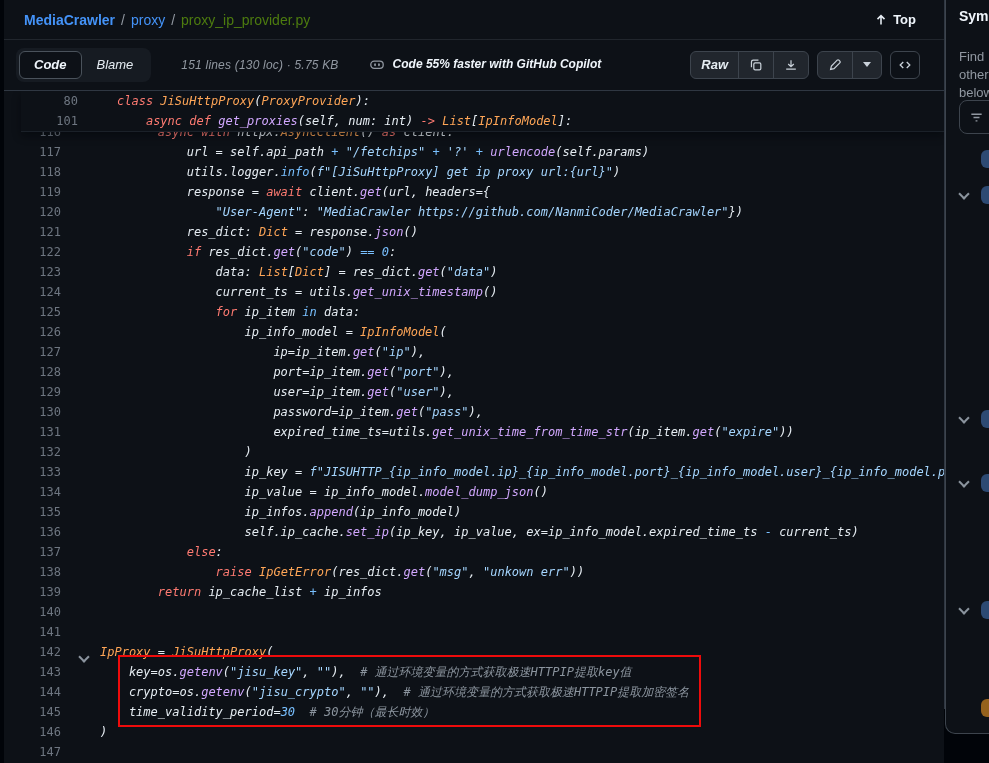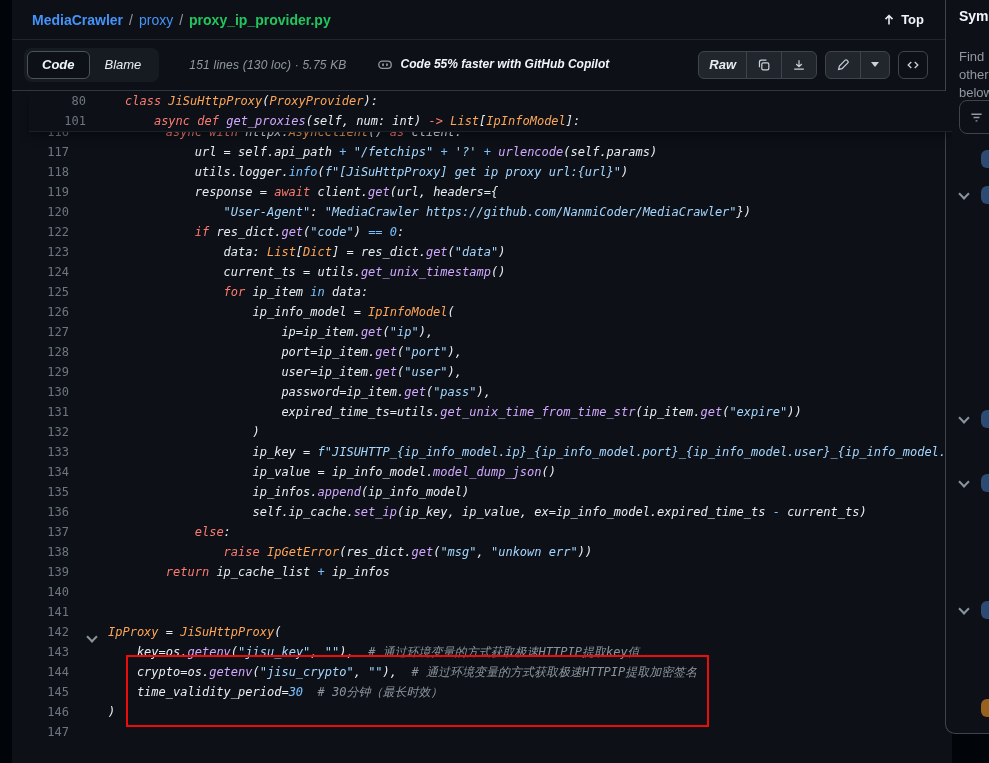--- a/index.html
+++ b/index.html
@@ -2,27 +2,27 @@
 <html><head>
 <meta charset="utf-8">
 <style>
   html,body{margin:0;padding:0;}
   body{
     width:989px;height:763px;overflow:hidden;position:relative;
     background:#010409;
     font-family:"Liberation Sans","DejaVu Sans",sans-serif;
     -webkit-font-smoothing:antialiased;
   }
-  .main{position:absolute;left:12px;top:0;width:941px;height:709px;background:#0d1117;border-right:1px solid #2f3742;box-sizing:border-box;}
+  .main{position:absolute;left:4px;top:0;width:941px;height:709px;background:#0d1117;border-right:1px solid #2f3742;box-sizing:border-box;}
   
   .breadcrumb-bar{height:40px;border-bottom:1px solid #21262d;display:flex;align-items:center;padding:0 28px 0 20px;box-sizing:border-box;font-size:14px;}
   .crumb-link{color:#4493f8;text-decoration:none;cursor:pointer;}
   .crumb-link.repo{font-weight:bold;}
   .crumb-sep{color:#9198a1;margin:0 6px;}
-  .crumb-file{color:#22c55e;font-weight:bold;}
+  .crumb-file{color:#4d7c0f;font-weight:normal;}
   .spacer{flex:1;}
   .top-btn{display:flex;align-items:flex-end;gap:5px;color:#f0f6fc;font-size:13px;font-weight:bold;cursor:pointer;}
   .top-btn svg{stroke:#e6edf3;}
   
   .toolbar{height:49px;display:flex;align-items:center;padding:0 24px 0 12px;box-sizing:border-box;font-style:italic;}
   .seg-tabs{display:flex;background:#161b22;border-radius:8px;padding:3px;align-items:stretch;}
   .seg-tab{padding:4px 14px;font-size:13px;color:#e6edf3;border-radius:6px;border:1px solid transparent;cursor:pointer;line-height:18px;}
   .seg-tab.active{background:#0d1117;border-color:#4a525b;color:#f0f6fc;font-weight:bold;}
   .meta-text{color:#9198a1;font-size:12px;margin-left:30px;letter-spacing:.2px;}
   .copilot{display:flex;align-items:flex-start;gap:8px;margin-left:30px;color:#f0f6fc;font-size:12px;font-weight:bold;cursor:pointer;}
@@ -136,20 +136,21 @@
         <div class="line"><div class="gutter">101</div><div class="codetext"><span class="tok-t">    </span><span class="tok-k">async</span><span class="tok-t"> </span><span class="tok-k">def</span><span class="tok-t"> </span><span class="tok-fn">get_proxies</span><span class="tok-t">(self, num: int) </span><span class="tok-k">-&gt;</span><span class="tok-t"> </span><span class="tok-cl">List</span><span class="tok-t">[</span><span class="tok-cl">IpInfoModel</span><span class="tok-t">]:</span></div></div>
       </div>
     <div class="clip" id="clipped-line">
         <div class="line"><div class="gutter">116</div><div class="codetext"><span class="tok-t">        </span><span class="tok-k">async</span><span class="tok-t"> </span><span class="tok-k">with</span><span class="tok-t"> httpx.</span><span class="tok-cl">AsyncClient</span><span class="tok-t">() </span><span class="tok-k">as</span><span class="tok-t"> client:</span></div></div>
       </div>
     <div id="code-lines">
         <div class="line"><div class="gutter">117</div><div class="codetext"><span class="tok-t">            url = self.api_path </span><span class="tok-c">+</span><span class="tok-t"> </span><span class="tok-s">"/fetchips"</span><span class="tok-t"> </span><span class="tok-c">+</span><span class="tok-t"> </span><span class="tok-s">'?'</span><span class="tok-t"> </span><span class="tok-c">+</span><span class="tok-t"> </span><span class="tok-fn">urlencode</span><span class="tok-t">(self.params)</span></div></div>
         <div class="line"><div class="gutter">118</div><div class="codetext"><span class="tok-t">            utils.logger.</span><span class="tok-c">info</span><span class="tok-t">(</span><span class="tok-s">f"[JiSuHttpProxy] get ip proxy url:{url}"</span><span class="tok-t">)</span></div></div>
         <div class="line"><div class="gutter">119</div><div class="codetext"><span class="tok-t">            response = </span><span class="tok-k">await</span><span class="tok-t"> client.</span><span class="tok-fn">get</span><span class="tok-t">(url, headers={</span></div></div>
         <div class="line"><div class="gutter">120</div><div class="codetext"><span class="tok-t">                </span><span class="tok-s">"User-Agent"</span><span class="tok-t">: </span><span class="tok-s">"MediaCrawler https://github.com/NanmiCoder/MediaCrawler"</span><span class="tok-t">})</span></div></div>
+        <div class="line"><div class="gutter">121</div><div class="codetext"><span class="tok-t">            res_dict: </span><span class="tok-cl">Dict</span><span class="tok-t"> = response.</span><span class="tok-fn">json</span><span class="tok-t">()</span></div></div>
         <div class="line"><div class="gutter">122</div><div class="codetext"><span class="tok-t">            </span><span class="tok-k">if</span><span class="tok-t"> res_dict.</span><span class="tok-fn">get</span><span class="tok-t">(</span><span class="tok-s">"code"</span><span class="tok-t">) </span><span class="tok-c">==</span><span class="tok-t"> </span><span class="tok-c">0</span><span class="tok-t">:</span></div></div>
         <div class="line"><div class="gutter">123</div><div class="codetext"><span class="tok-t">                data: </span><span class="tok-cl">List</span><span class="tok-t">[</span><span class="tok-cl">Dict</span><span class="tok-t">] = res_dict.</span><span class="tok-fn">get</span><span class="tok-t">(</span><span class="tok-s">"data"</span><span class="tok-t">)</span></div></div>
         <div class="line"><div class="gutter">124</div><div class="codetext"><span class="tok-t">                current_ts = utils.</span><span class="tok-fn">get_unix_timestamp</span><span class="tok-t">()</span></div></div>
         <div class="line"><div class="gutter">125</div><div class="codetext"><span class="tok-t">                </span><span class="tok-k">for</span><span class="tok-t"> ip_item </span><span class="tok-c">in</span><span class="tok-t"> data:</span></div></div>
         <div class="line"><div class="gutter">126</div><div class="codetext"><span class="tok-t">                    ip_info_model = </span><span class="tok-cl">IpInfoModel</span><span class="tok-t">(</span></div></div>
         <div class="line"><div class="gutter">127</div><div class="codetext"><span class="tok-t">                        ip=ip_item.</span><span class="tok-fn">get</span><span class="tok-t">(</span><span class="tok-s">"ip"</span><span class="tok-t">),</span></div></div>
         <div class="line"><div class="gutter">128</div><div class="codetext"><span class="tok-t">                        port=ip_item.</span><span class="tok-fn">get</span><span class="tok-t">(</span><span class="tok-s">"port"</span><span class="tok-t">),</span></div></div>
         <div class="line"><div class="gutter">129</div><div class="codetext"><span class="tok-t">                        user=ip_item.</span><span class="tok-fn">get</span><span class="tok-t">(</span><span class="tok-s">"user"</span><span class="tok-t">),</span></div></div>
         <div class="line"><div class="gutter">130</div><div class="codetext"><span class="tok-t">                        password=ip_item.</span><span class="tok-fn">get</span><span class="tok-t">(</span><span class="tok-s">"pass"</span><span class="tok-t">),</span></div></div>
         <div class="line"><div class="gutter">131</div><div class="codetext"><span class="tok-t">                        expired_time_ts=utils.</span><span class="tok-fn">get_unix_time_from_time_str</span><span class="tok-t">(ip_item.</span><span class="tok-fn">get</span><span class="tok-t">(</span><span class="tok-s">"expire"</span><span class="tok-t">))</span></div></div>

